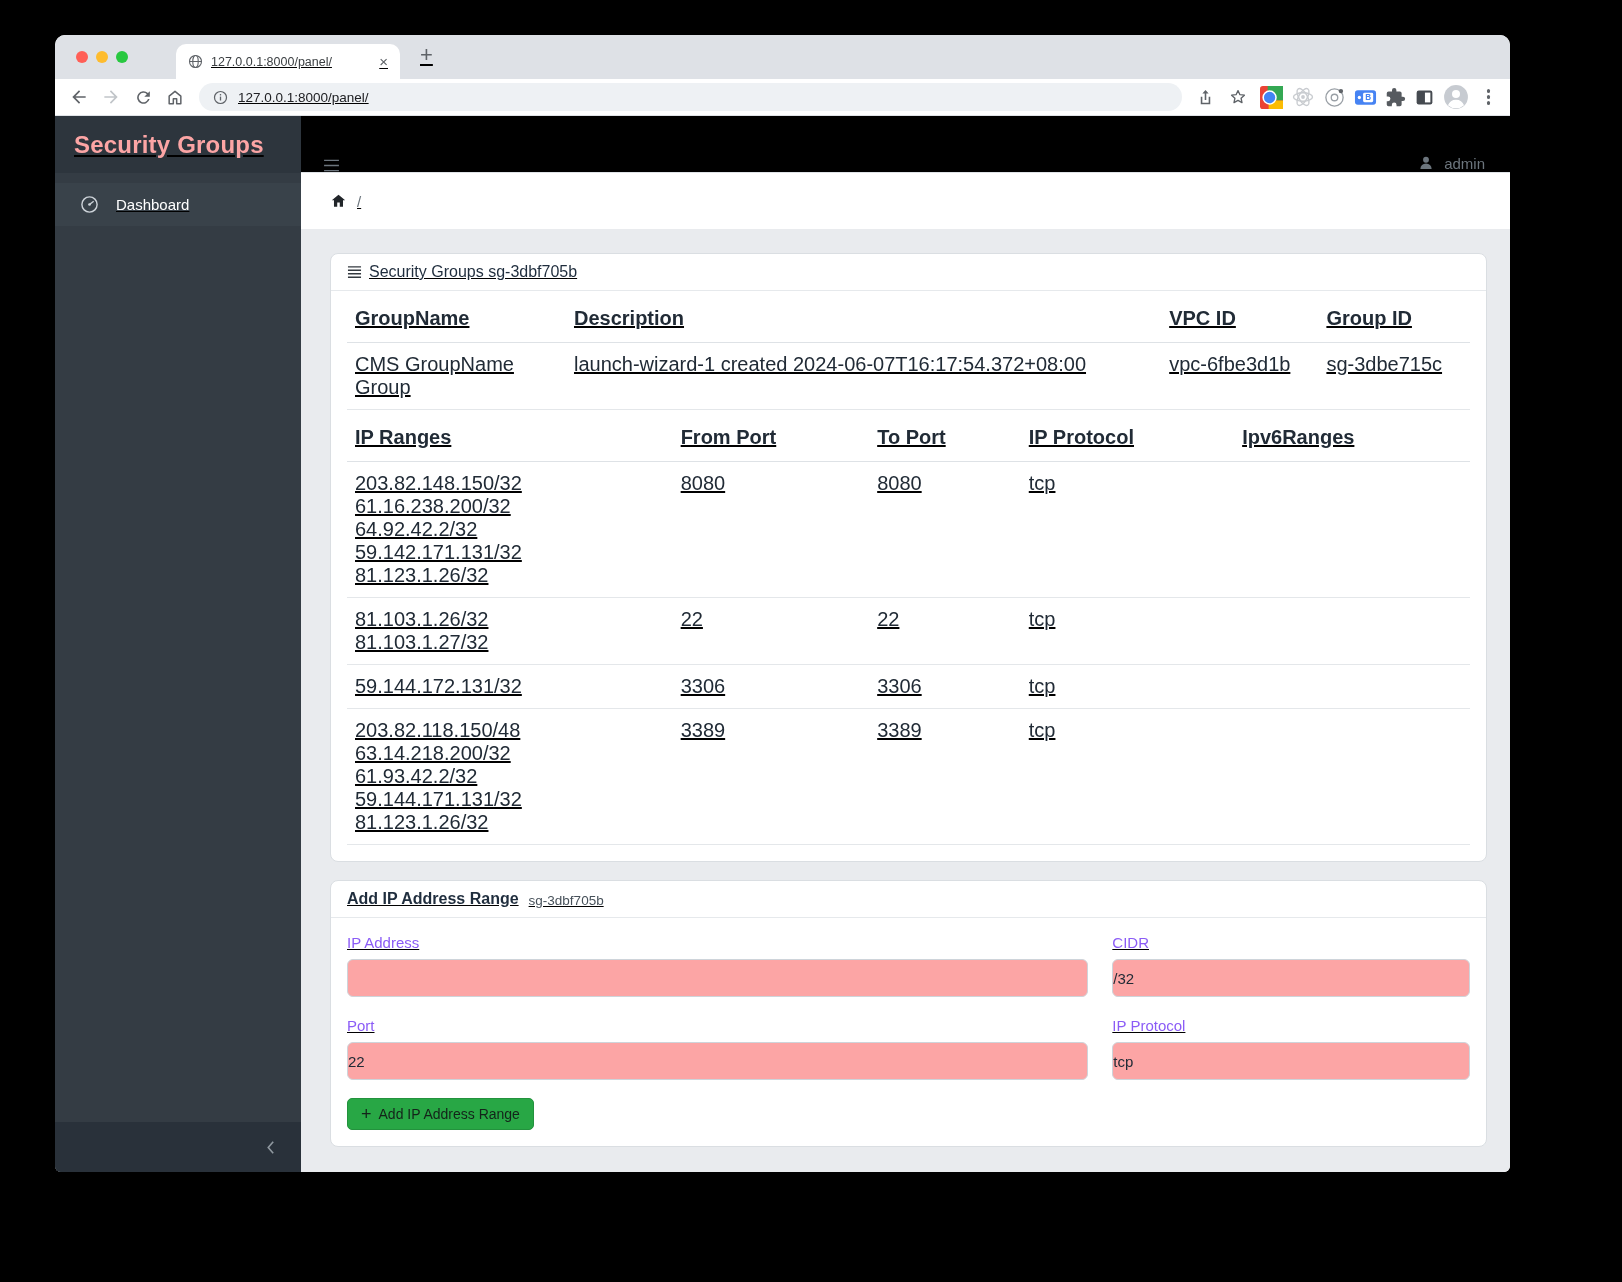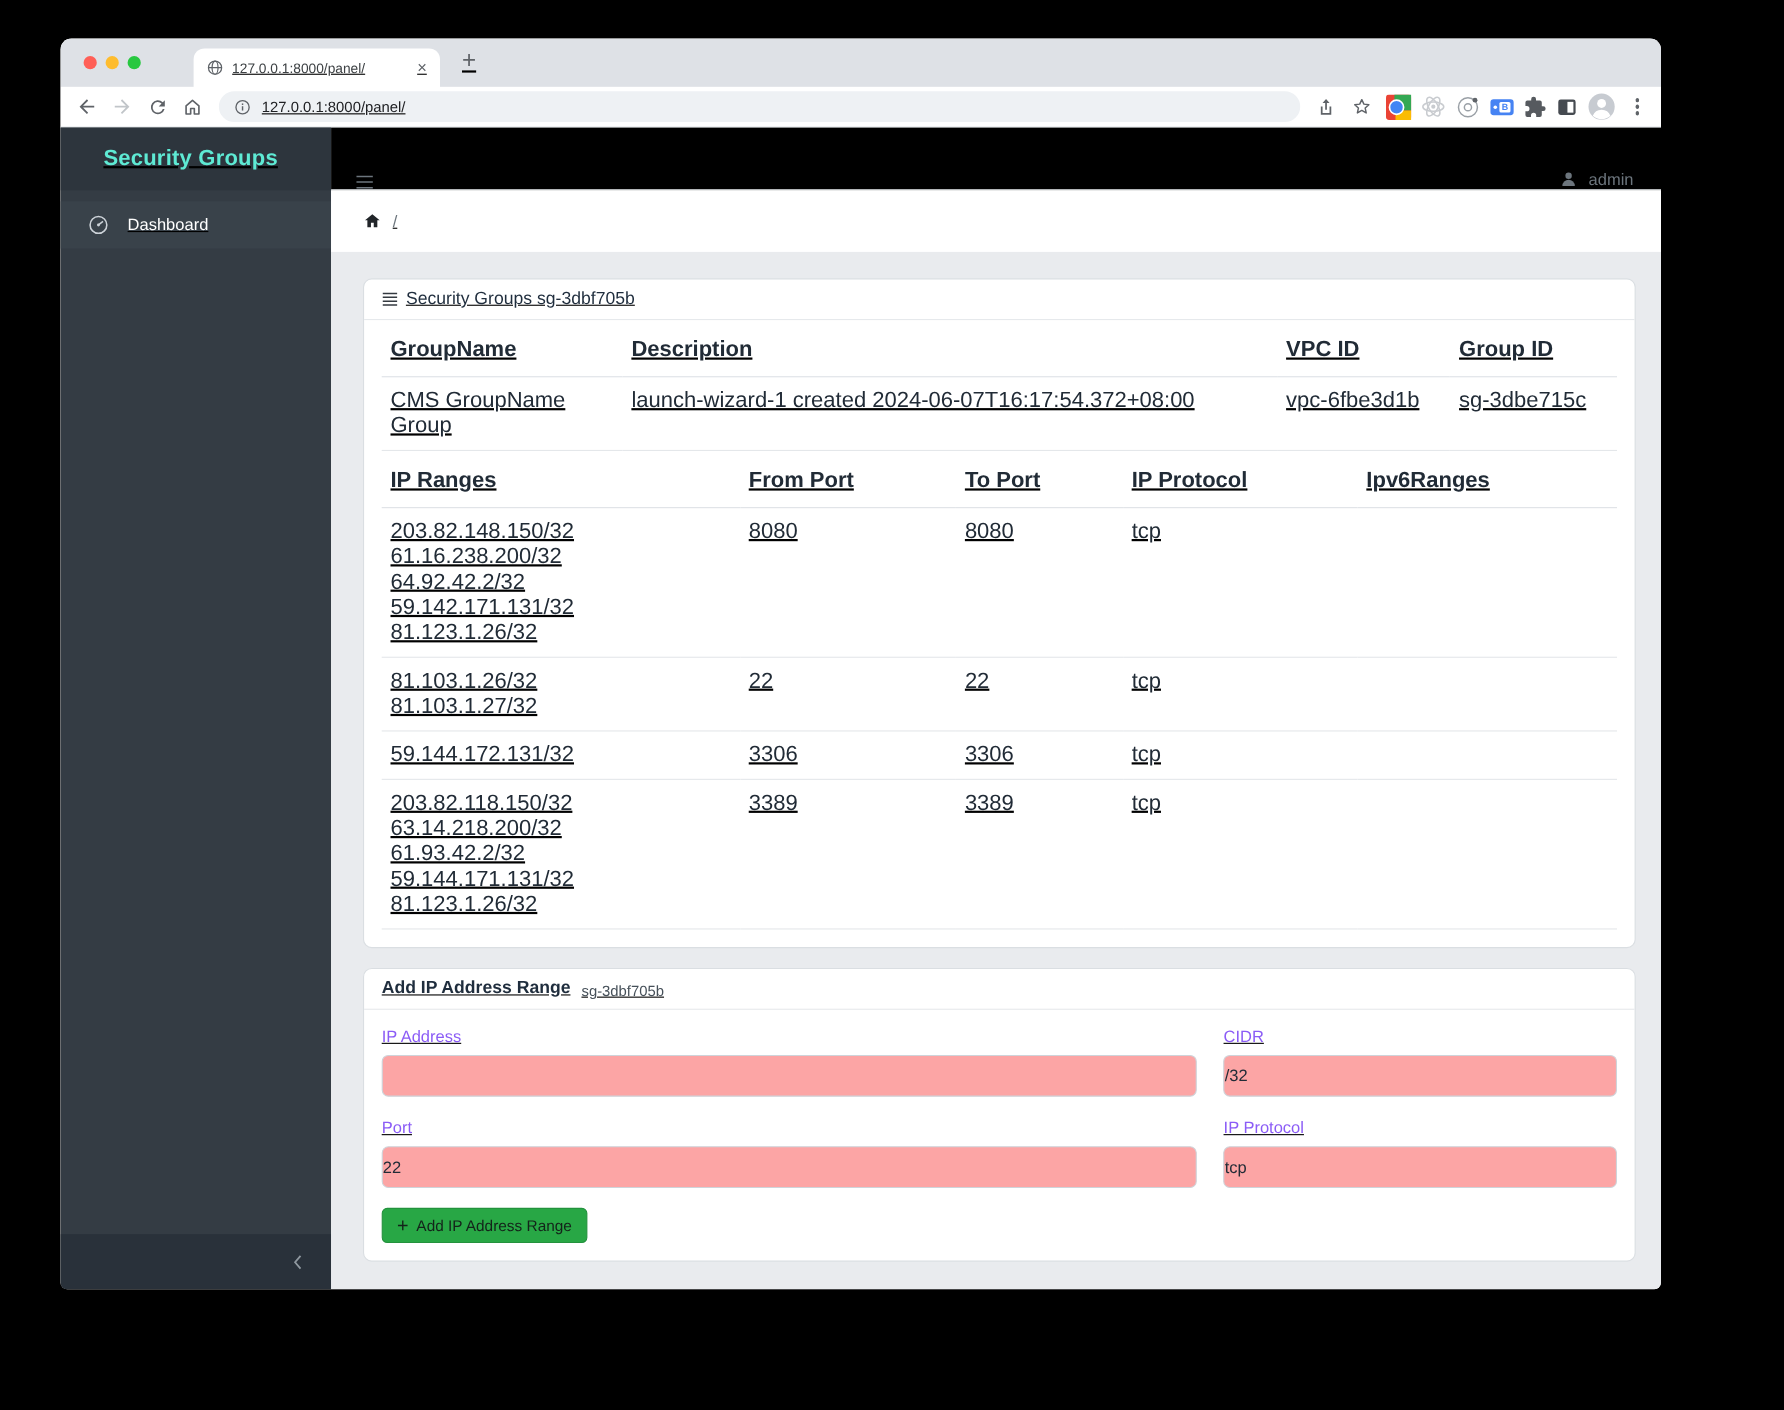--- a/index.html
+++ b/index.html
@@ -24,22 +24,22 @@
   .tb-icon { width:28px; height:28px; display:flex; align-items:center; justify-content:center; border-radius:50%; flex-shrink:0; }
   .urlbar { flex:1; height:28px; background:#eef1f4; border-radius:14px; display:flex; align-items:center; gap:10px; padding:0 14px; margin:0 6px; min-width:0; }
   .url-text { font-size:13.5px; color:#202124; white-space:nowrap; }
   .ext-cluster { display:flex; align-items:center; gap:8px; margin:0 4px; }
   .kebab { display:flex; flex-direction:column; gap:2.5px; align-items:center; padding:6px 10px; }
   .kebab i { width:3.5px; height:3.5px; border-radius:50%; background:#5f6368; display:block; }
 
   
   .page { flex:1; display:flex; min-height:0; }
   .sidebar { width:246px; background:#343c44; display:flex; flex-direction:column; flex-shrink:0; }
-  .brand { height:57px; background:#2d353d; color:#5eead4; font-size:20px; font-weight:700; letter-spacing:.2px;
-           display:flex; align-items:center; padding-left:39px; flex-shrink:0; }
+  .brand { height:57px; background:#2d353d; color:#fca5a5; font-size:24px; font-weight:700; letter-spacing:.2px;
+           display:flex; align-items:center; padding-left:19px; flex-shrink:0; }
   .nav-item { margin-top:10px; height:43px; display:flex; align-items:center; gap:17px; padding-left:25px;
               background:#39424a; color:#fff; font-size:15px; cursor:pointer; }
   .sidebar-spacer { flex:1; }
   .sidebar-foot { height:50px; background:#29313a; display:flex; align-items:center; justify-content:flex-end; padding-right:26px; flex-shrink:0; }
 
   .main { flex:1; display:flex; flex-direction:column; background:#e9ebee; min-width:0; }
   .navbar { height:57px; background:#000000; border-bottom:1px solid #dfe3e7; display:flex; align-items:flex-end; padding:0 25px 0 22px; flex-shrink:0; }
   .nav-spacer { flex:1; }
   .user { display:flex; align-items:center; gap:9px; color:#6c757d; font-size:15px; }
   .breadcrumb-bar { height:56px; background:#fff; display:flex; align-items:center; gap:10px; padding:0 29px; flex-shrink:0; }
@@ -330,21 +330,21 @@
                   <td>
                     <div>59.144.172.131/32</div>
                   </td>
                   <td>3306</td>
                   <td>3306</td>
                   <td>tcp</td>
                   <td></td>
                 </tr>
                 <tr>
                   <td>
-                    <div>203.82.118.150/32</div>
+                    <div>203.82.118.150/48</div>
                     <div>63.14.218.200/32</div>
                     <div>61.93.42.2/32</div>
                     <div>59.144.171.131/32</div>
                     <div>81.123.1.26/32</div>
                   </td>
                   <td>3389</td>
                   <td>3389</td>
                   <td>tcp</td>
                   <td></td>
                 </tr>

